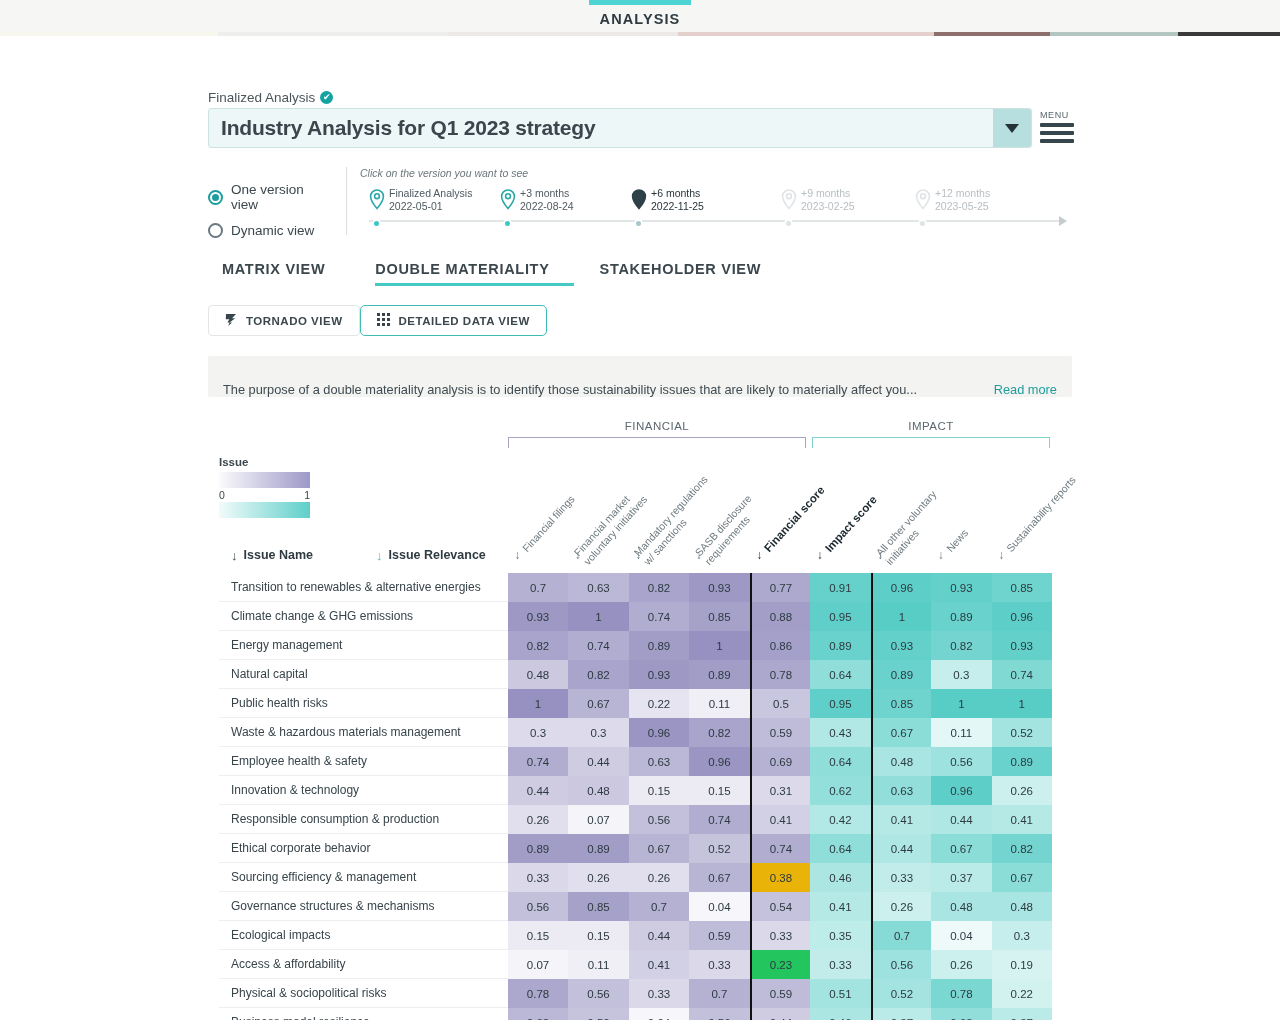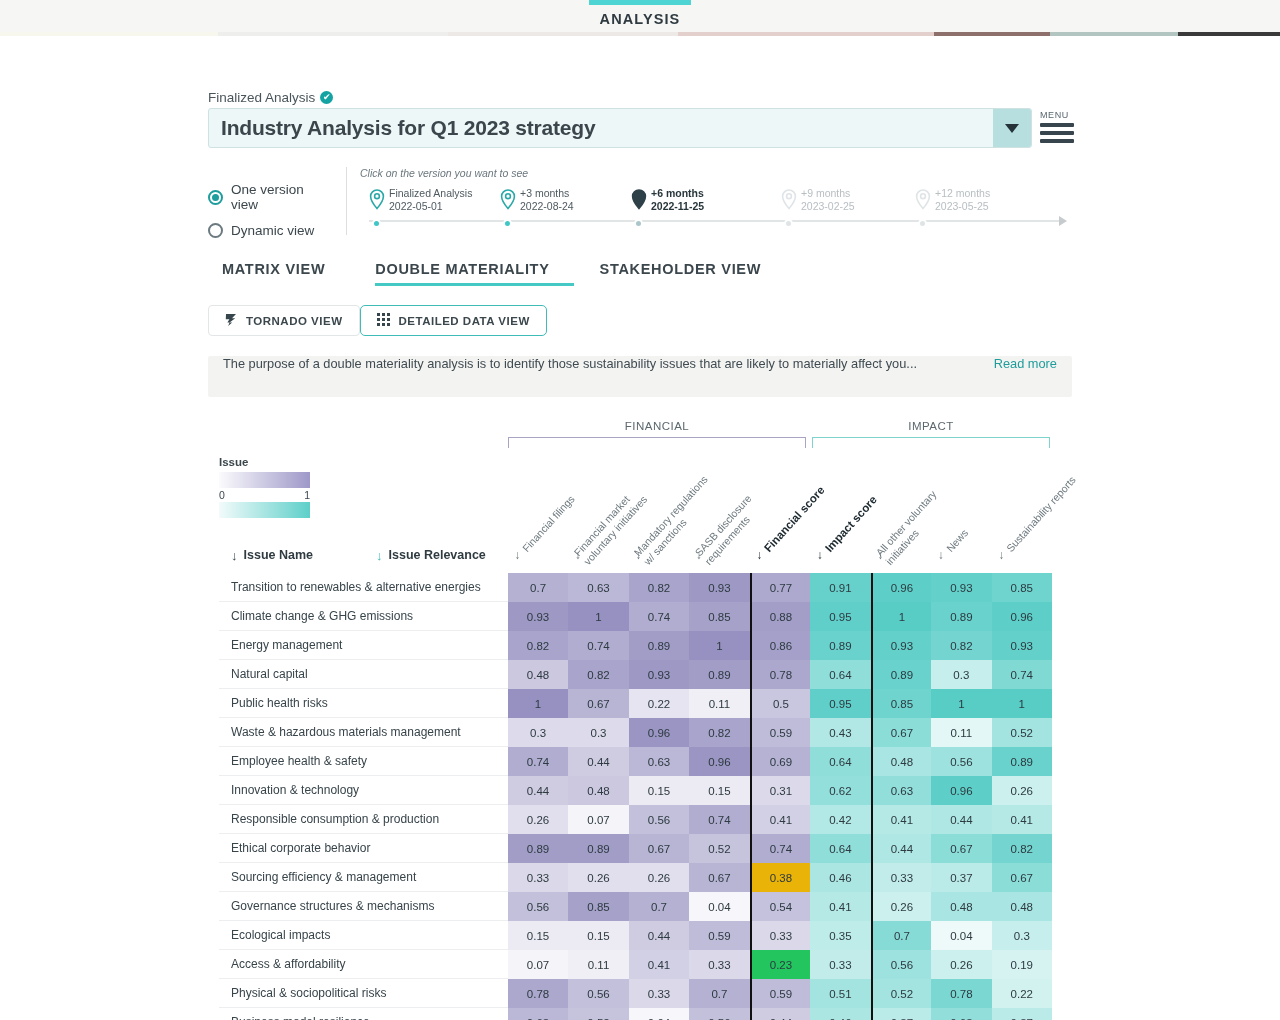--- a/index.html
+++ b/index.html
@@ -147,21 +147,21 @@
     border-top: 5px solid transparent;
     border-bottom: 5px solid transparent;
     border-left: 8px solid #c6cbcd;
   }
   .tl-item { position: absolute; top: 20px; cursor: pointer; }
   .tl-pin { position: absolute; left: 0; top: 2px; width: 16px; height: 21px; }
   .tl-txt { position: absolute; left: 20px; top: 0; white-space: nowrap; }
   .tl-txt .a { font-size: 10.5px; line-height: 13px; display: block; color: #4e5a60; }
   .tl-txt .b { font-size: 10.5px; line-height: 13px; display: block; color: #4e5a60; }
   .tl-item.current .tl-txt .a,
-  .tl-item.current .tl-txt .b { font-weight: bold; color: #28363c; }
+  .tl-item.current .tl-txt .b { font-weight: normal; color: #28363c; }
   .tl-item.future .tl-txt .a,
   .tl-item.future .tl-txt .b { color: #b7bec2; }
   .tl-dot {
     position: absolute; left: 3px; top: 32px;
     width: 9px; height: 9px; border-radius: 50%;
     background: #3fc6c6; border: 2px solid #fff;
   }
   .tl-item.current .tl-dot { background: #a9c6cb; }
   .tl-item.future .tl-dot { background: #dfe4e6; }
 
@@ -196,21 +196,21 @@
     border: 1px solid #e3e6e7;
     border-radius: 4px;
   }
   .vbtn.sel { border: 1.5px solid #3fbcb8; border-radius: 5px; }
 
   
   #info-banner {
     position: absolute; left: 208px; top: 320px;
     width: 864px; height: 41px;
     background: #f3f3f1;
-    display: flex; align-items: flex-start;
+    display: flex; align-items: flex-end;
     padding: 0 15px;
     border-radius: 2px;
   }
   #info-banner .itxt { flex: 1; font-size: 12.8px; color: #3f4b51; }
   #info-banner .read-more {
     font-size: 12.8px; color: #1e9d9b; cursor: pointer; margin-left: 14px;
   }
 
   
   #legend { position: absolute; left: 219px; top: 420px; width: 130px; }

